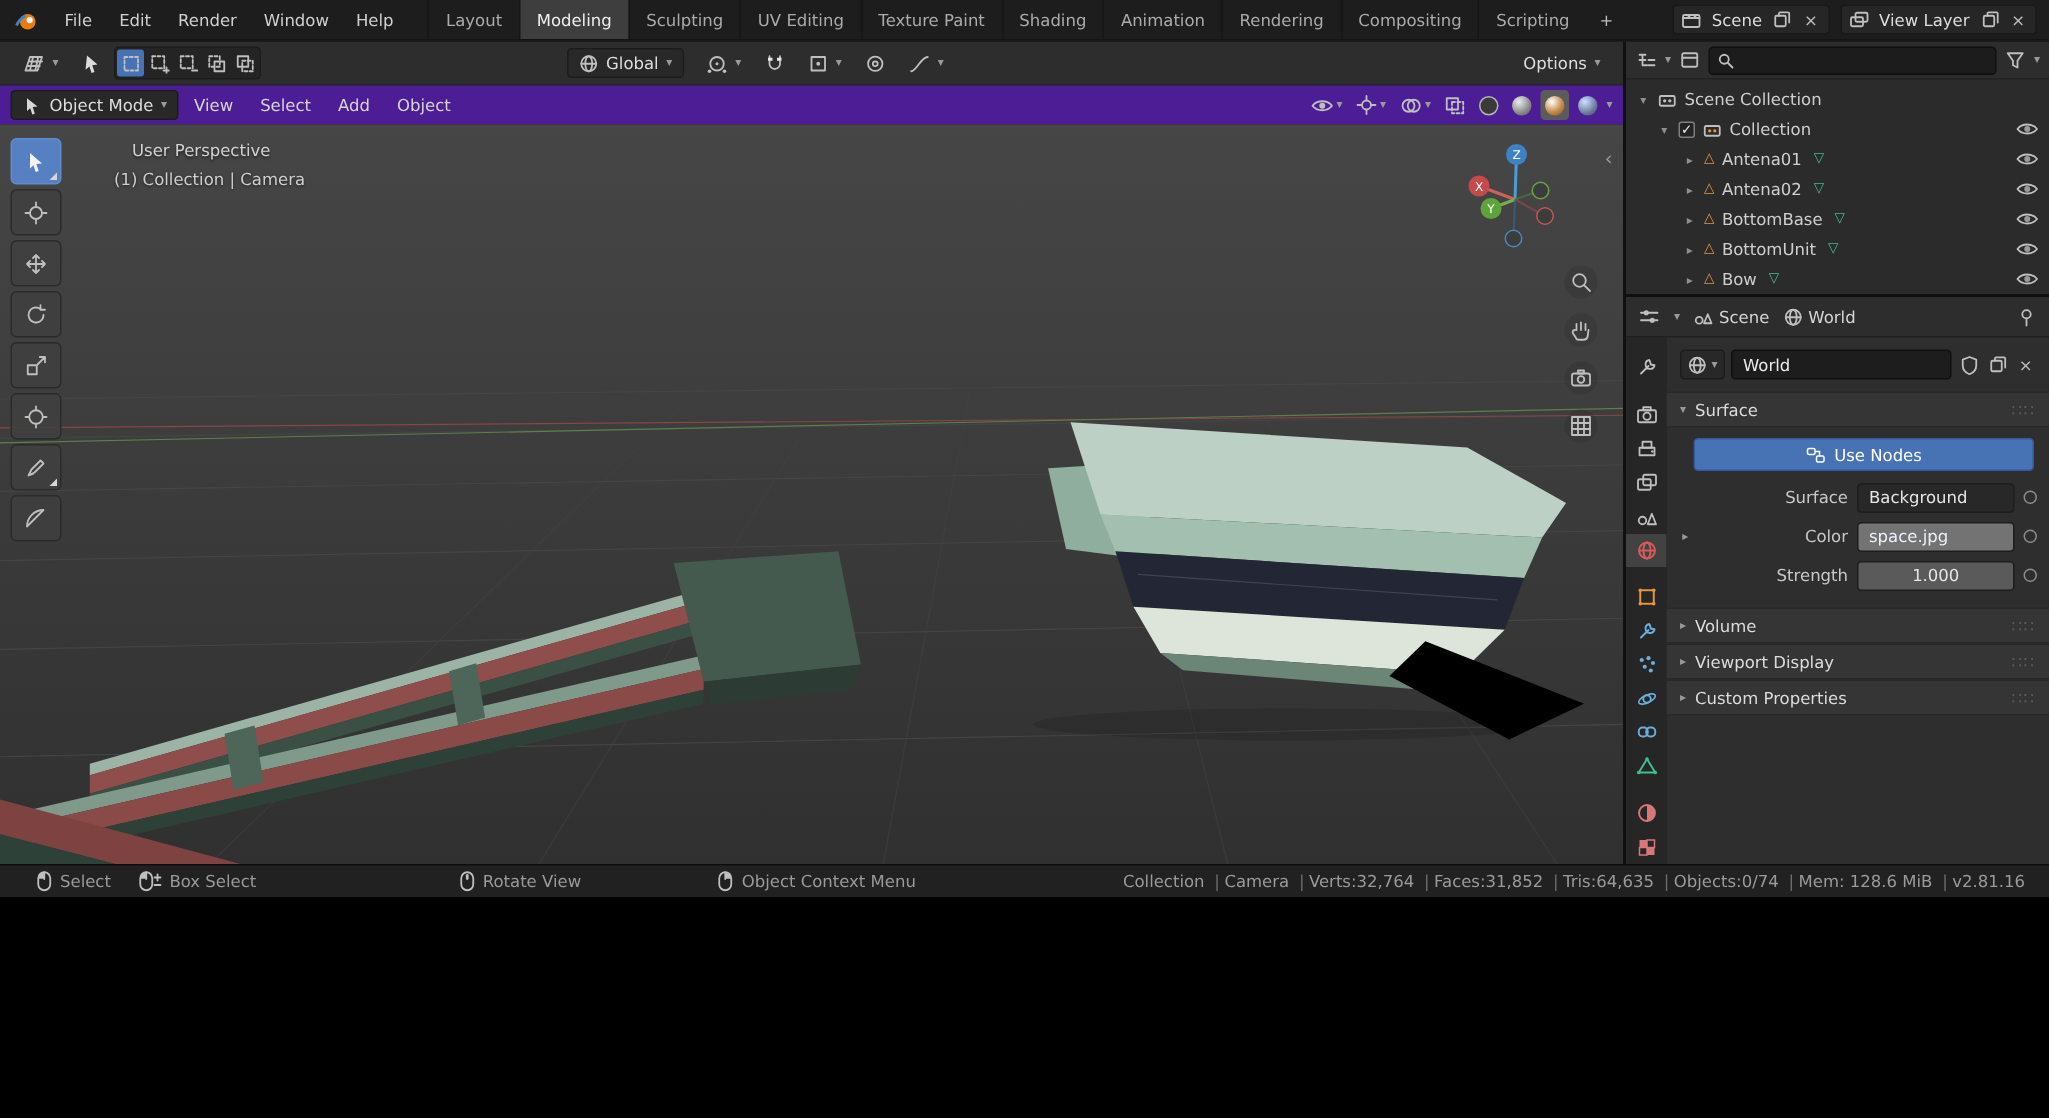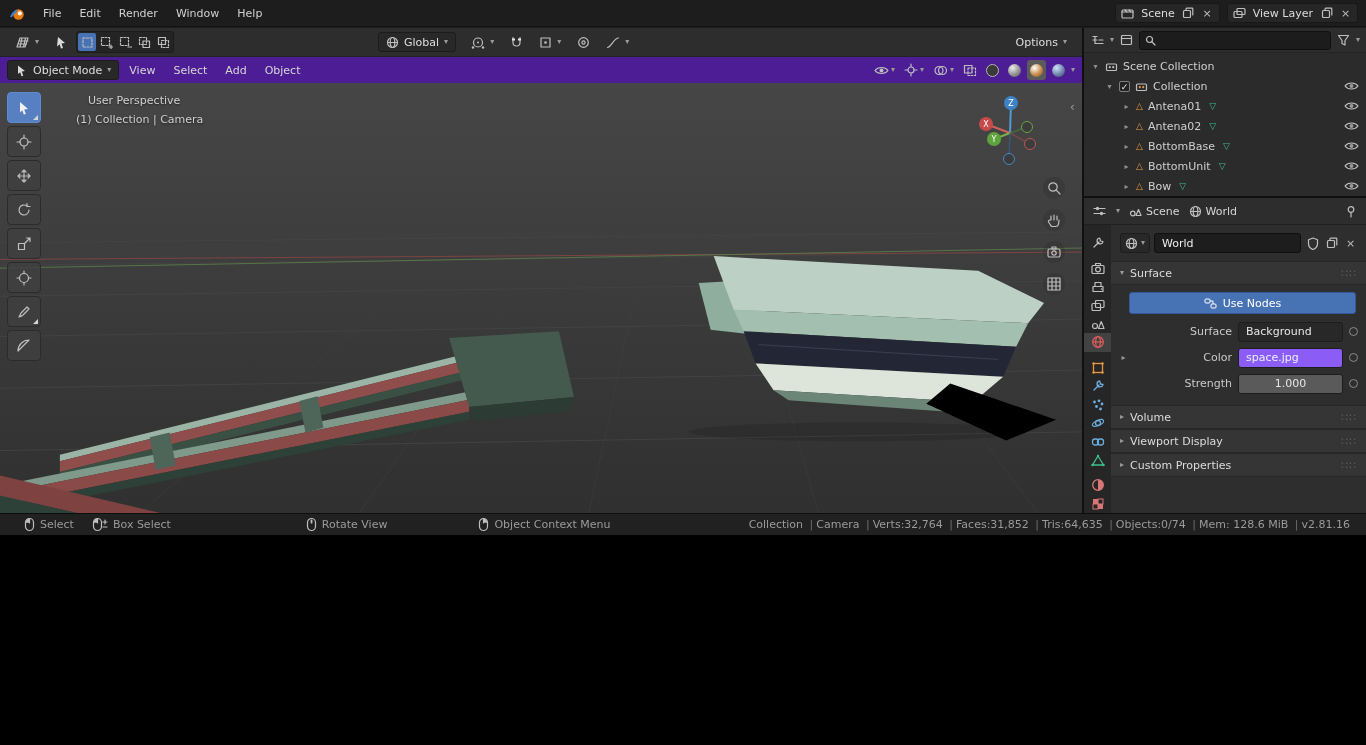--- a/index.html
+++ b/index.html
@@ -1,17 +1,17 @@
 <!DOCTYPE html>
 <html><head>
 <meta charset="utf-8">
 <style>
   *{box-sizing:border-box;margin:0;padding:0}
   html,body{width:1366px;height:745px;background:#000;overflow:hidden}
-  .app{position:relative;width:1366px;height:535px;background:#1d1d1d;
+  .app{position:relative;width:1366px;height:598px;background:#1d1d1d;
        font-family:"DejaVu Sans",sans-serif;font-size:11px;color:#d4d4d4;overflow:hidden}
 
   
   .topbar{display:flex;align-items:stretch;height:27px;background:#1d1d1d;border-bottom:1px solid #131313}
   .logo{width:34px;display:flex;align-items:center;justify-content:center}
   .menus{display:flex;align-items:stretch}
   .menu-item{padding:0 9px;display:flex;align-items:center;color:#d0d0d0;cursor:default}
   .workspaces{display:flex;align-items:stretch;margin-left:14px}
   .ws-tab{padding:0 11px;display:flex;align-items:center;color:#ababab;border-left:1px solid #161616}
   .ws-tab:last-of-type{border-right:1px solid #161616}
@@ -88,21 +88,21 @@
   .db-name{flex:1;background:#1d1d1d;border:1px solid #0f0f0f;border-radius:3px;height:20px;display:flex;align-items:center;padding:0 7px;color:#ececec}
   .panel-h{height:24px;background:#353535;display:flex;align-items:center;gap:6px;padding:0 9px;border-top:1px solid #272727;border-bottom:1px solid #272727;color:#dcdcdc}
   .grip{margin-left:auto;color:#5c5c5c;letter-spacing:1px}
   .panel-body{padding:7px 8px 11px 8px;display:flex;flex-direction:column;gap:5px}
   .btn-primary{height:22px;background:#4772b3;border:1px solid #35589c;border-radius:3px;color:#fff;display:flex;align-items:center;justify-content:center;gap:6px;margin:0 2px 2px 10px}
   .prop-row{display:flex;align-items:center;gap:6px;height:21px}
   .row-arrow{width:9px;color:#9a9a9a;font-size:8px;text-align:center}
   .prop-label{width:98px;text-align:right;color:#c9c9c9}
   .prop-field{flex:1;height:20px;border-radius:3px;display:flex;align-items:center;border:1px solid #1d1d1d;padding:0 7px;color:#e6e6e6;gap:5px}
   .dd{background:#282828;justify-content:flex-start}
-  .file{background:#8b5cf6;color:#eaf2fb}
+  .file{background:#737373;color:#eaf2fb}
   .slider{background:#5a5a5a;justify-content:center}
   .decorator{width:9px;height:9px;border:1.5px solid #8a8a8a;border-radius:50%;flex:none}
 
   
   .statusbar{position:absolute;bottom:0;left:0;right:0;height:22px;background:#212121;border-top:1px solid #0e0e0e;display:flex;align-items:center;color:#9a9a9a;padding:0 10px}
   .hint{display:flex;align-items:center;gap:5px}
   .hint.h1{margin-left:14px}.hint.h2{margin-left:18px}.hint.h3{margin-left:135px}.hint.h4{margin-left:91px}
   .stats{margin-left:auto;display:flex;align-items:center}
   .stat::after{content:" | ";color:#6d6d6d;padding:0 3px}
   .stat:last-child::after{content:""}
@@ -122,20 +122,33 @@
           <circle cx="10.8" cy="7.4" r="2.1" fill="#f4f4f4"></circle>
           <path d="M2,11 Q4,6.5 8,4.5" stroke="#3d7fd0" stroke-width="2" fill="none"></path>
         </svg>
     </span>
     <div class="menus">
       <span class="menu-item">File</span>
       <span class="menu-item">Edit</span>
       <span class="menu-item">Render</span>
       <span class="menu-item">Window</span>
       <span class="menu-item">Help</span>
+    </div>
+    <div class="workspaces">
+      <span class="ws-tab">Layout</span>
+      <span class="ws-tab active">Modeling</span>
+      <span class="ws-tab">Sculpting</span>
+      <span class="ws-tab">UV Editing</span>
+      <span class="ws-tab">Texture Paint</span>
+      <span class="ws-tab">Shading</span>
+      <span class="ws-tab">Animation</span>
+      <span class="ws-tab">Rendering</span>
+      <span class="ws-tab">Compositing</span>
+      <span class="ws-tab">Scripting</span>
+      <span class="ws-plus">+</span>
     </div>
     <div class="top-right">
       <div class="widget">
         <span class="ibtn">
           <svg width="13" height="12">
               <rect x="1" y="3" width="11" height="8" rx="1" class="ic"></rect>
               <path d="M1,5 h11 M4,3 l2,2 M8,3 l2,2" class="ic"></path>
             </svg>
         </span>
         <span class="lbl">Scene</span>

